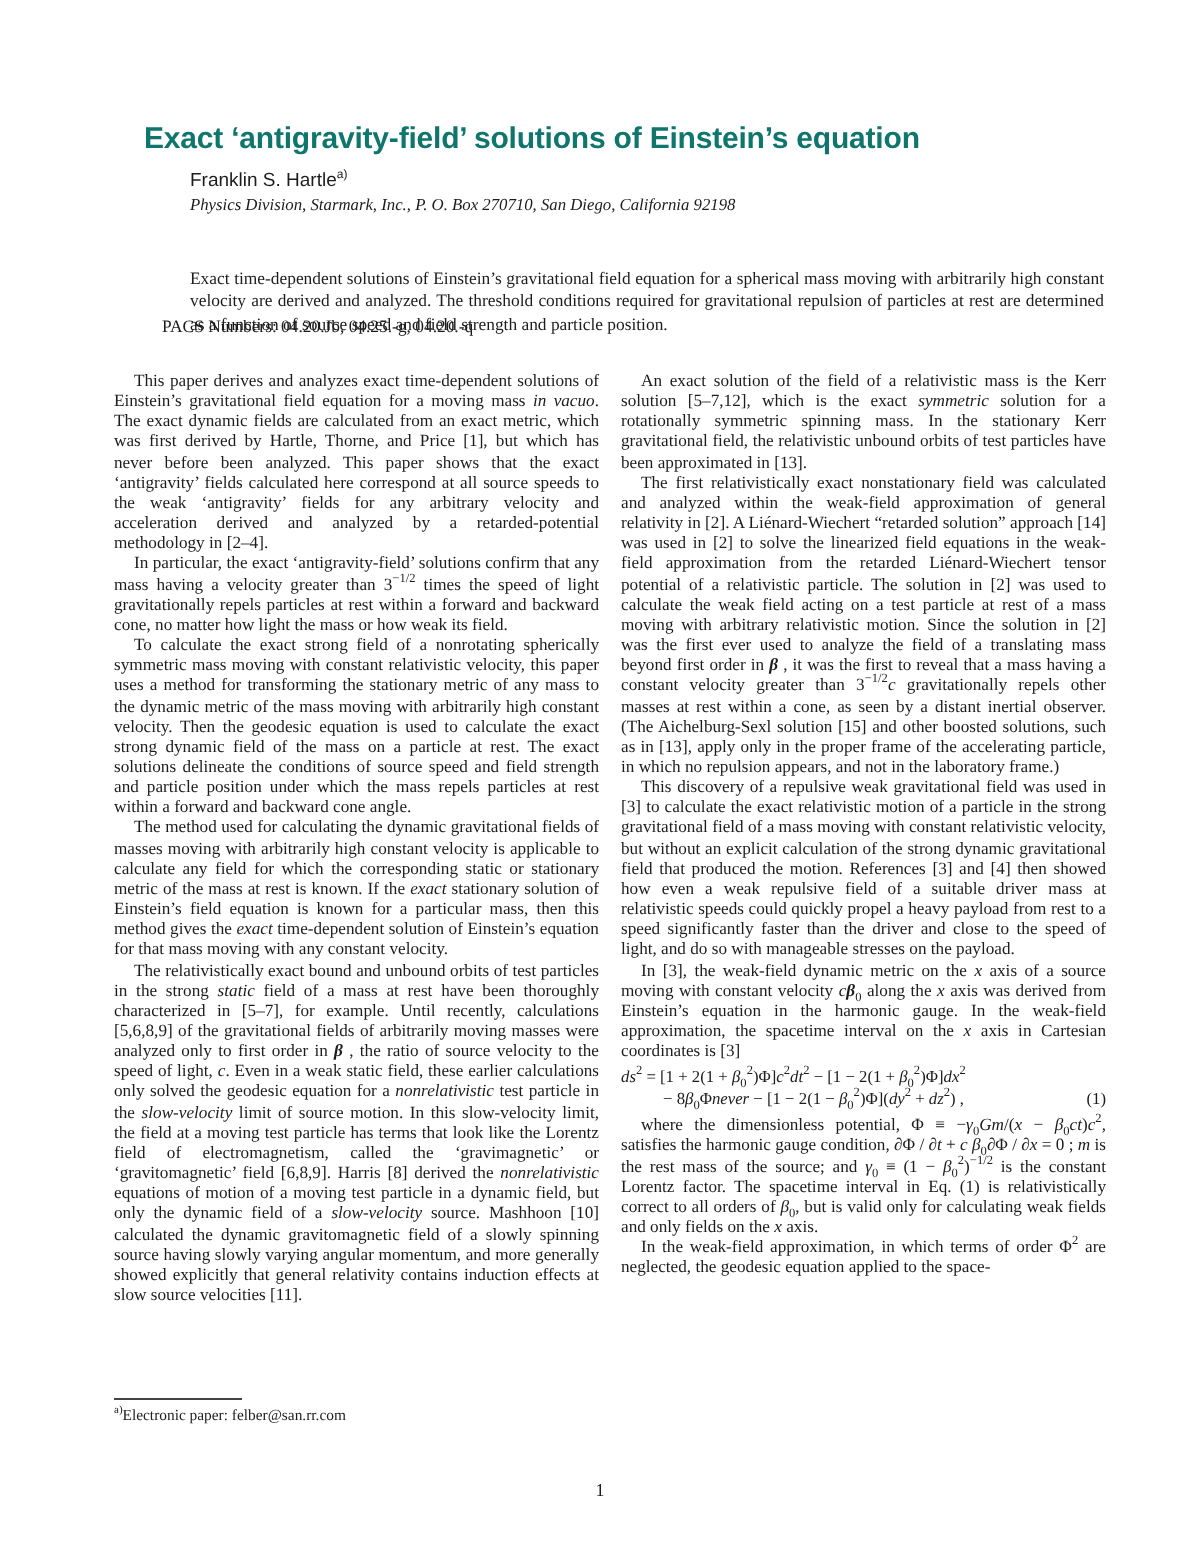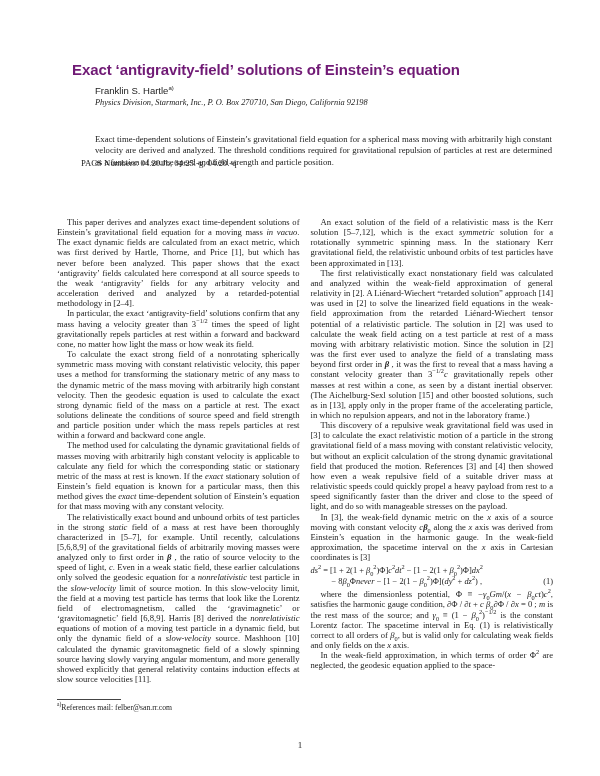--- a/index.html
+++ b/index.html
@@ -4,39 +4,38 @@
 <style>
   html,body { margin:0; padding:0; background:#e8e8e8; }
   .page {
     position:relative; width:600px; height:776px; margin:0 auto;
     background:#ffffff; color:#1c1c1c; overflow:hidden;
     font-family:"Liberation Serif", serif;
   }
   .title {
     position:absolute; left:72px; top:61px; width:480px;
     font-family:"Liberation Sans", sans-serif;
-    font-weight:bold; font-size:15px; letter-spacing:-0.1px; color:#701a75;
+    font-weight:bold; font-size:15px; letter-spacing:-0.1px; color:#0f766e;
   }
   .author-block { position:absolute; left:95px; top:85px; width:460px; }
   .author { font-family:"Liberation Sans", sans-serif; font-size:9.5px; }
   .author sup { font-size:6px; }
   .affiliation { font-style:italic; font-size:8.4px; margin-top:2px; }
   .abstract {
     position:absolute; left:95px; top:134px; width:457px;
     font-size:8.7px; line-height:11.3px; text-align:justify;
   }
   .pacs { position:absolute; left:81px; top:158px; font-size:8.7px;font-family:Liberation Serif, serif; }
   .columns {
     position:absolute; left:57px; top:185px; width:496px;
     display:flex; gap:11px;
   }
   .col {
     flex:1; min-width:0; font-size:8.6px; line-height:10.15px;
     text-align:justify;
-    margin-top:32px;
   }
   .para { margin:0; text-indent:10px; }
   sup, sub { font-size:6.3px; line-height:0; }
   .equation {
     display:flex; align-items:flex-end; margin:3px 0 2px 0;
     text-align:left; font-size:8.4px; line-height:11px;
   }
   .eq-lines { flex:1; }
   .eq-line2 { margin-left:21px; }
   .eq-number { padding-left:4px; }
@@ -91,18 +90,18 @@
       </div>
       <div>
           <p class="para">where the dimensionless potential, Φ ≡ −<i>γ</i><sub>0</sub><i>Gm</i>/(<i>x</i> − <i>β</i><sub>0</sub><i>ct</i>)<i>c</i><sup>2</sup>, satisfies the harmonic gauge condition, ∂Φ / ∂<i>t</i> + <i>c β</i><sub>0</sub>∂Φ / ∂<i>x</i> = 0 ; <i>m</i> is the rest mass of the source; and <i>γ</i><sub>0</sub> ≡ (1 − <i>β</i><sub>0</sub><sup>2</sup>)<sup>−1/2</sup> is the constant Lorentz factor.  The spacetime interval in Eq. (1) is relativistically correct to all orders of <i>β</i><sub>0</sub>, but is valid only for calculating weak fields and only fields on the <i>x</i> axis.</p>
           <p class="para">In the weak-field approximation, in which terms of order Φ<sup>2</sup> are neglected, the geodesic equation applied to the space-</p>
         </div>
     </div>
   </div>
 
   <div class="footnote">
     <div class="footnote-rule"></div>
-    <div class="footnote-text"><sup>a)</sup><span>References mail: felber@san.rr.com</span></div>
+    <div class="footnote-text"><sup>a)</sup><span>Electronic paper: felber@san.rr.com</span></div>
   </div>
 
   <div class="page-number">1</div>
 
 </div>
 
 </body></html>

